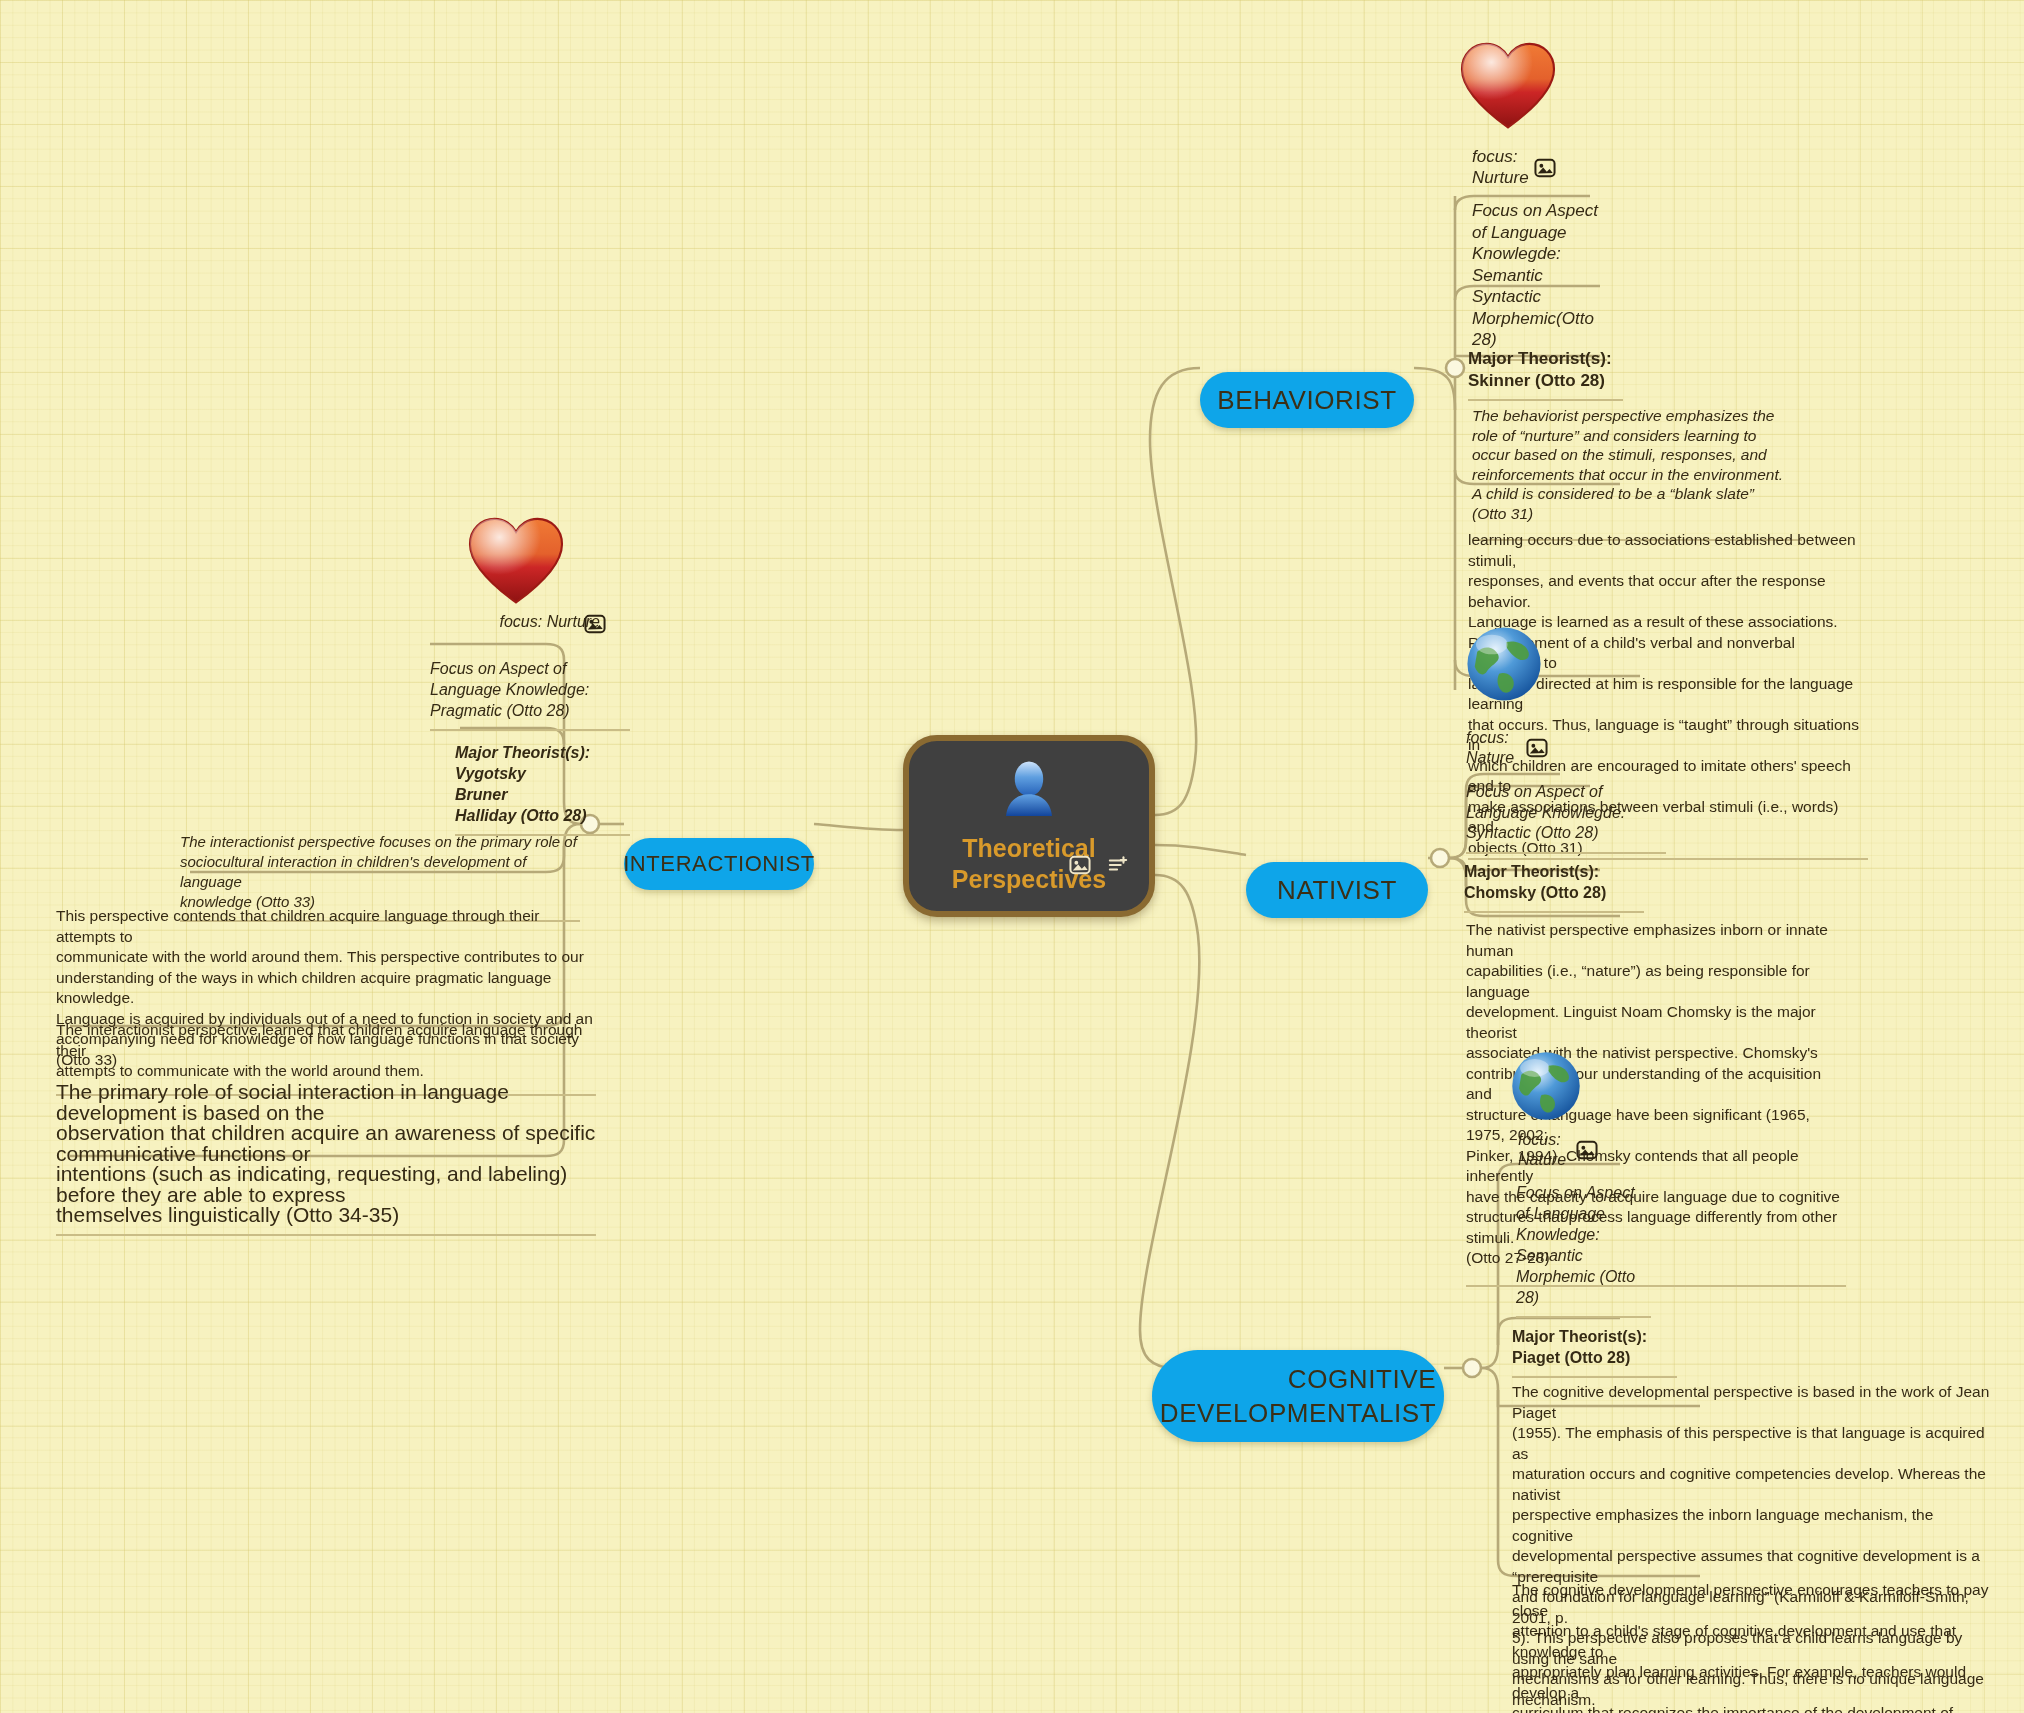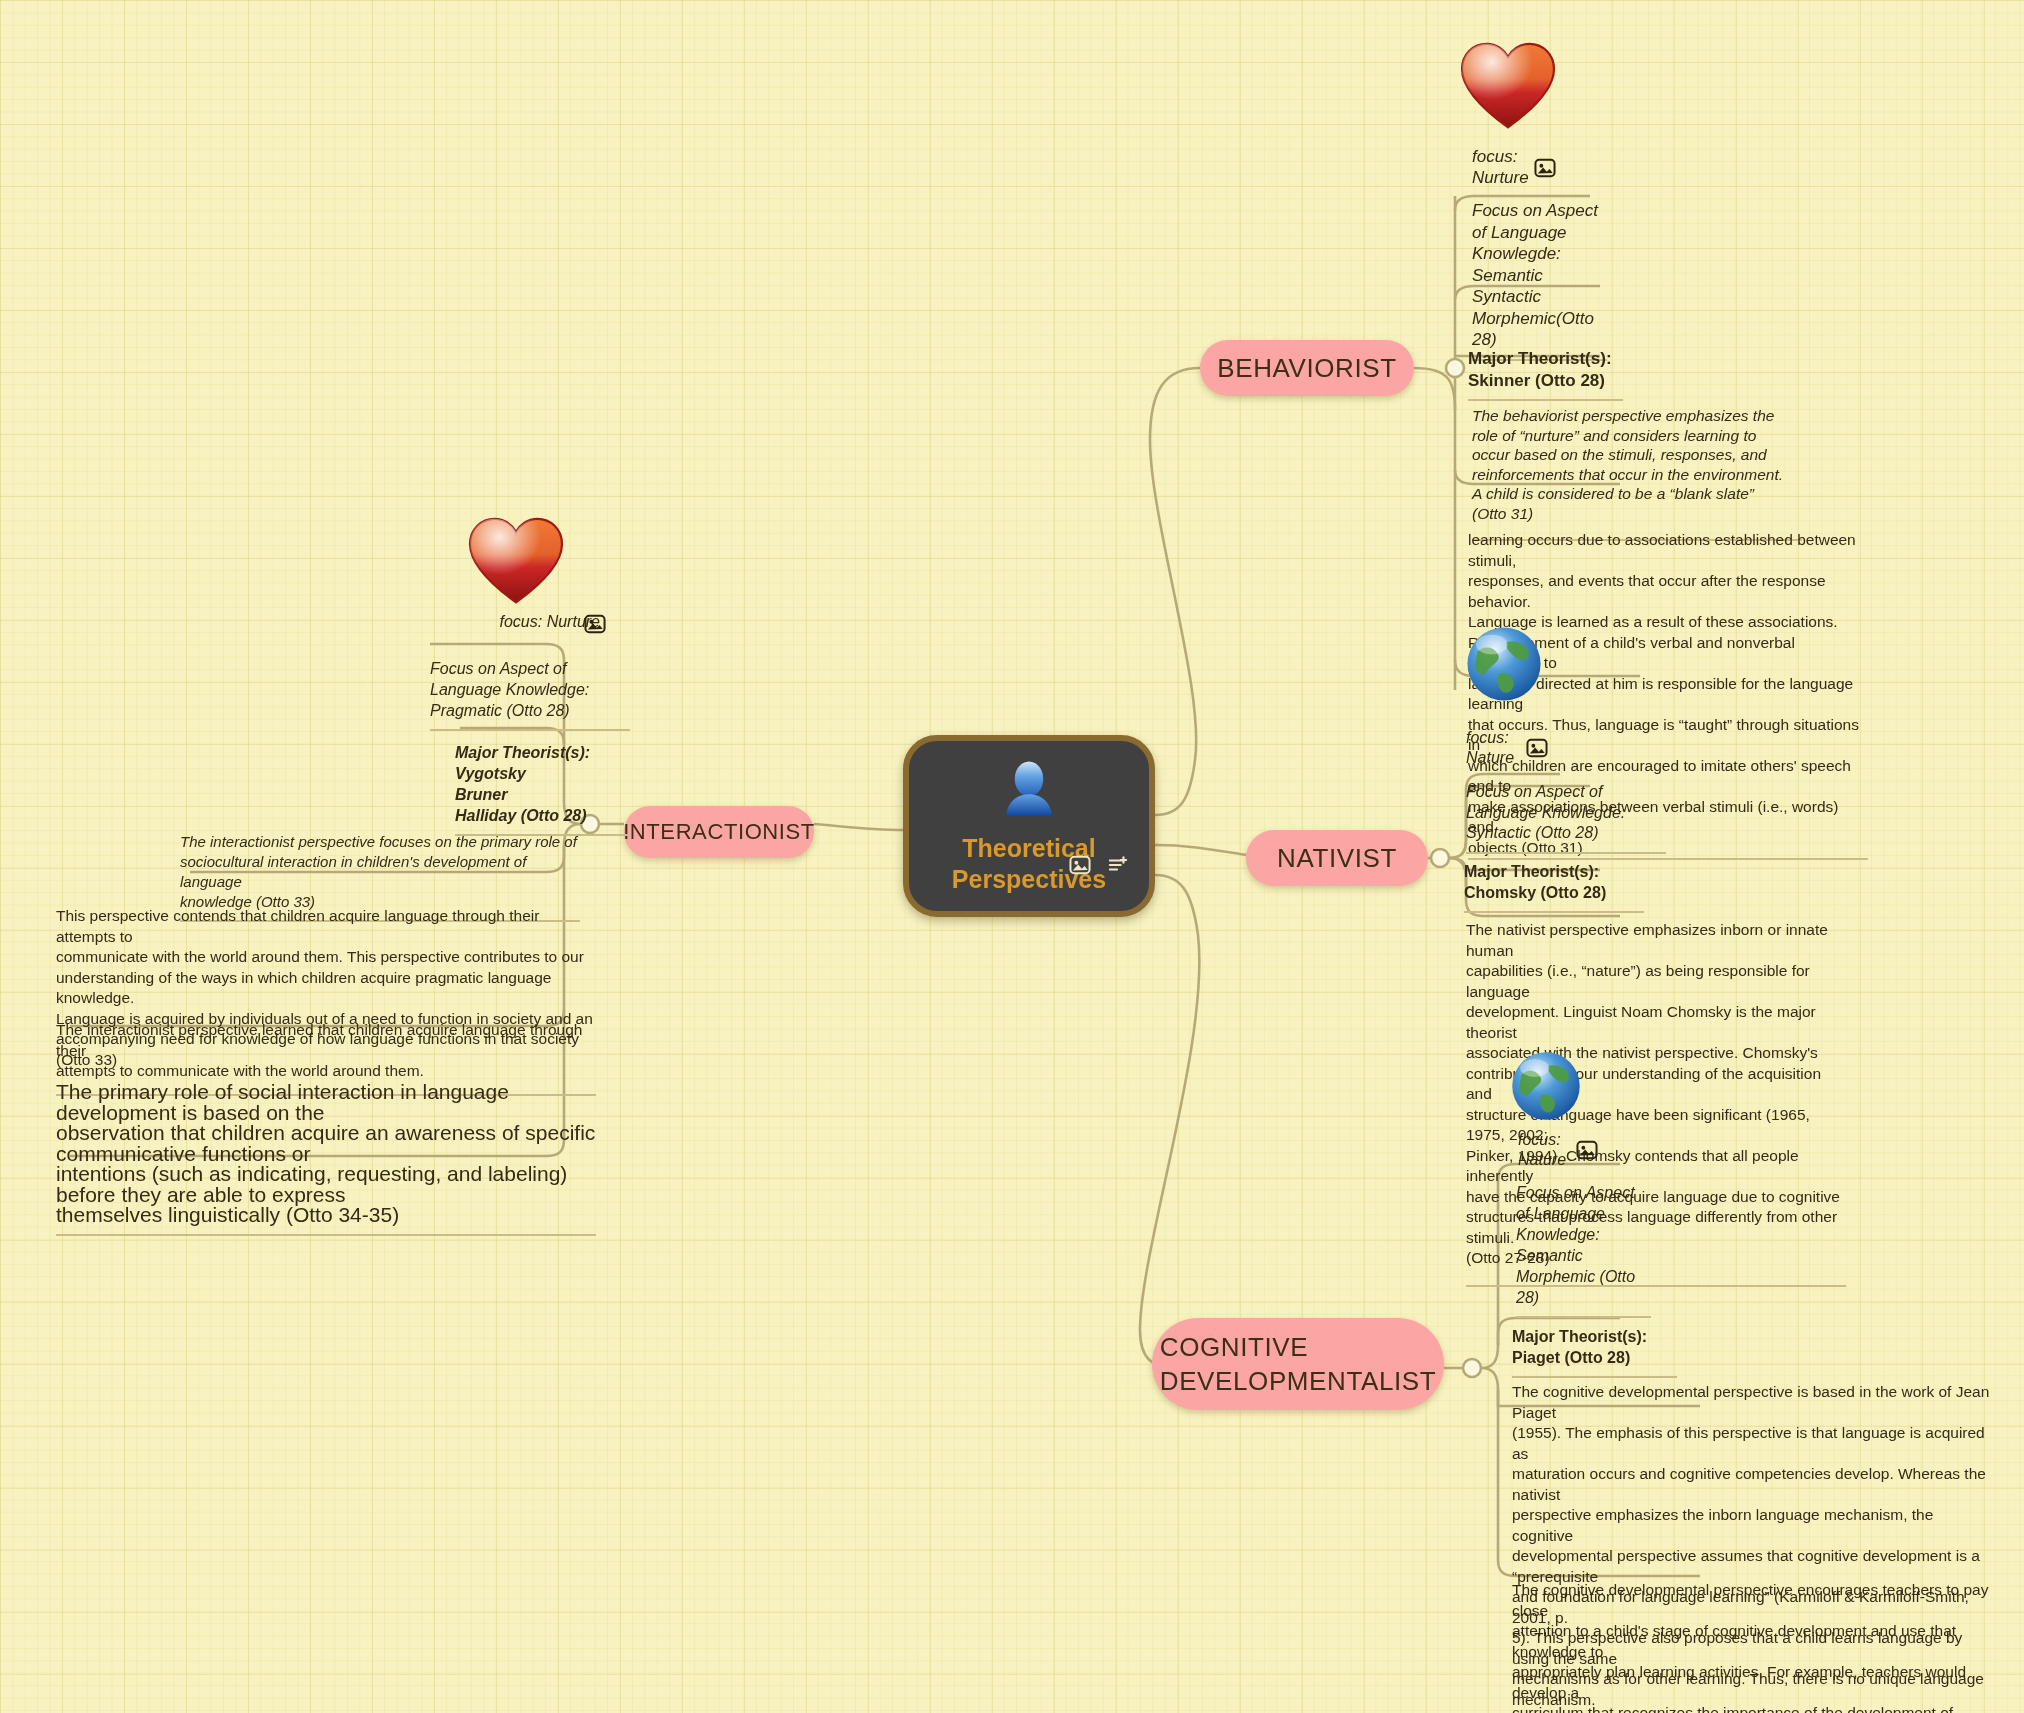--- a/index.html
+++ b/index.html
@@ -27,25 +27,25 @@
     display:flex;flex-direction:column;align-items:center;justify-content:flex-start;
     padding-top:16px;box-sizing:border-box;
   }
   #root-title{
     color:#d99a2b;font-weight:bold;font-size:25px;line-height:31px;
     text-align:center;margin-top:6px;width:100%;
   }
   .root-icons{position:absolute;right:20px;bottom:36px;display:flex;gap:16px;align-items:center;}
   
   .pill{
-    position:absolute;background:#fca5a5;border-radius:46px;
+    position:absolute;background:#0ea5e9;border-radius:46px;
     box-shadow:0 3px 6px rgba(120,105,40,.30);
     display:flex;align-items:center;justify-content:center;
-    color:#3b2f16;letter-spacing:.6px;text-align:left;
-    padding:0 26px;box-sizing:border-box;
+    color:#3b2f16;letter-spacing:.6px;text-align:right;
+    padding:0 26px;box-sizing:border-box;margin-top:32px;
   }
   #pill-behaviorist{left:1200px;top:340px;width:214px;height:56px;font-size:26px;}
   #pill-nativist{left:1246px;top:830px;width:182px;height:56px;font-size:26px;}
   #pill-cognitive{left:1152px;top:1318px;width:292px;height:92px;font-size:26px;line-height:34px;padding:0 22px;}
   #pill-interactionist{left:624px;top:806px;width:190px;height:52px;font-size:22px;}
   
   .leaf{position:absolute;box-sizing:border-box;}
   .leaf .txt{white-space:pre-wrap;}
   .ital{font-style:italic;}
   .bold{font-weight:bold;}

